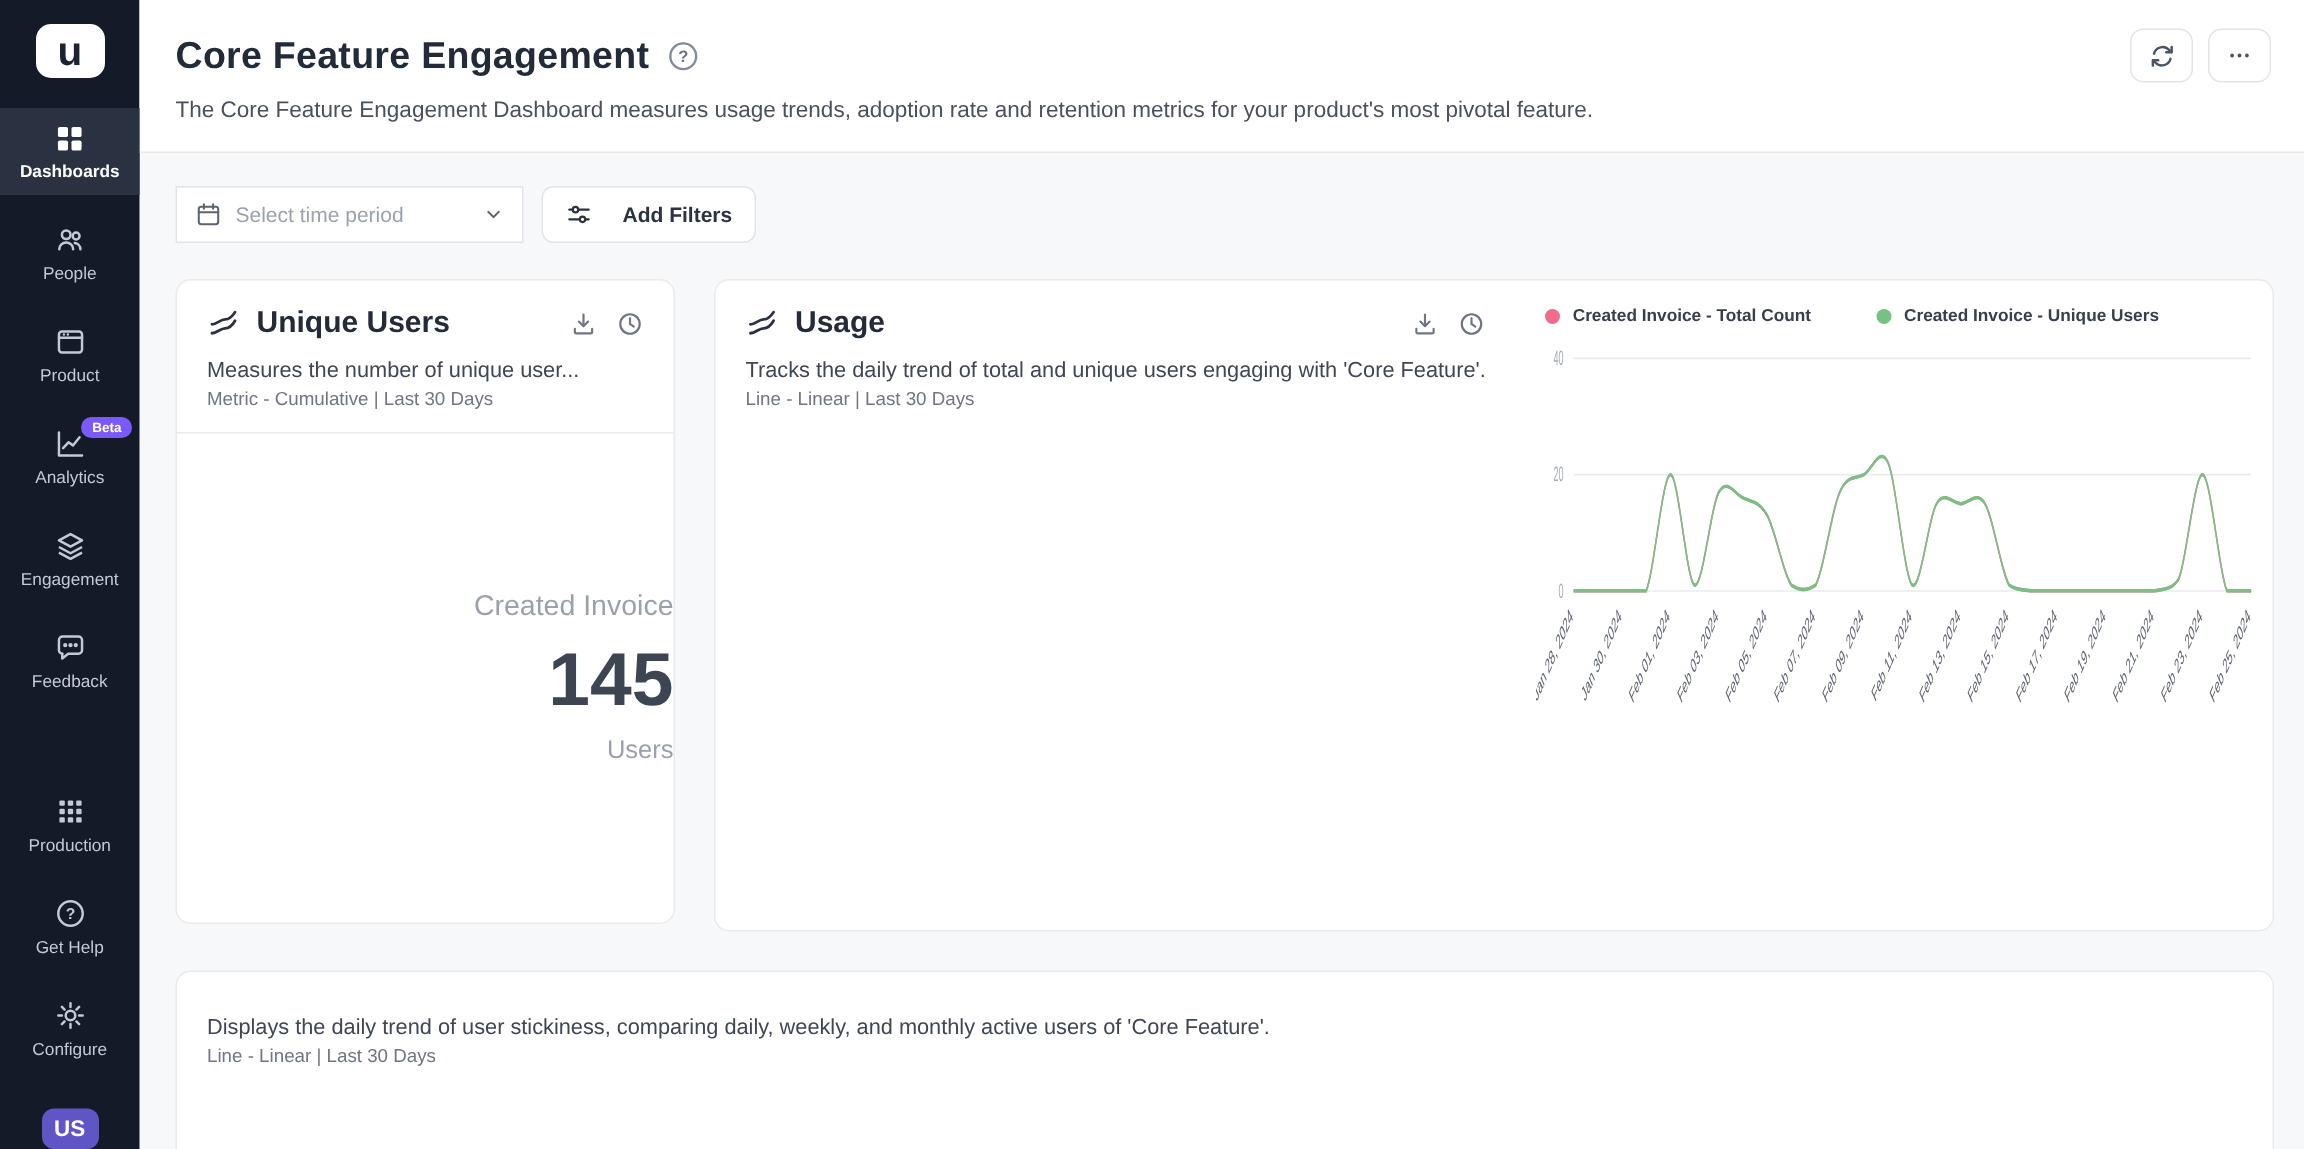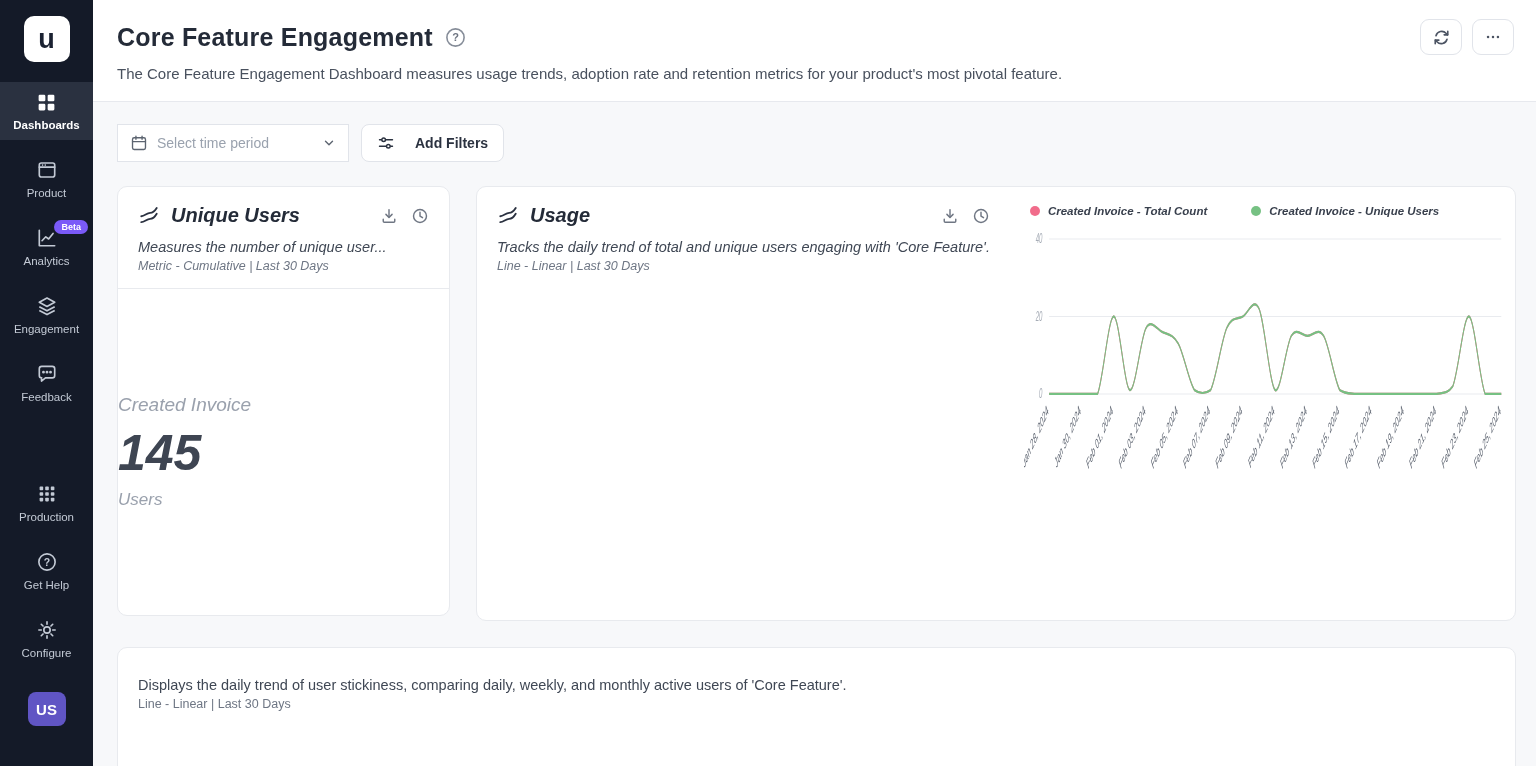--- a/index.html
+++ b/index.html
@@ -28,33 +28,33 @@
   .header-actions { margin-left:auto; display:flex; gap:10px; }
   .icon-btn { width:42px; height:36px; background:#fff; border:1px solid #e1e4ea; border-radius:9px; display:flex; align-items:center; justify-content:center; color:#4c5463; cursor:pointer; }
   .subtitle { margin-top:10px; font-size:15px; color:#49515e; }
 
   .content { flex:1; padding:22px 20px 0 24px; overflow:hidden; }
   .toolbar { display:flex; gap:12px; }
   .select-btn { width:232px; height:38px; background:#fff; border:1px solid #e1e4ea; border-radius:0; display:flex; align-items:center; gap:9px; padding:0 12px; color:#9aa2ae; font-size:14px; cursor:pointer; }
   .select-btn .chev { margin-left:auto; color:#5c6470; display:flex; }
   .filters-btn { height:38px; background:#fff; border:1px solid #e1e4ea; border-radius:8px; display:flex; align-items:center; gap:20px; padding:0 15px; font-size:14px; font-weight:700; color:#2b3240; cursor:pointer; }
 
-  .cards-row { display:flex; gap:26px; margin-top:24px; align-items:stretch;font-style:italic; }
+  .cards-row { display:flex; gap:26px; margin-top:24px; align-items:stretch; }
   .card { background:#fff; border:1px solid #e8eaee; border-radius:10px; }
   .card-head { padding:17px 20px 15px; }
   .card-title-row { display:flex; align-items:center; gap:11px; }
   .card-title { font-size:20px; font-weight:700; color:#242b38; }
   .card-actions { margin-left:auto; display:flex; gap:13px; color:#6f7683; }
   .card-actions .act { cursor:pointer; display:flex; }
   .card-desc { margin-top:12px; font-size:14.5px; color:#3f4754; }
   .card-meta { margin-top:4px; font-size:12.5px; color:#6e7684; }
   .card-divider { border-top:1px solid #e8eaee; }
 
   .card-uu { width:333px; flex-shrink:0; height:430px; display:flex; flex-direction:column; }
-  .metric-box { flex:1; display:flex; flex-direction:column; align-items:flex-start; justify-content:center; gap:8px; }
+  .metric-box { flex:1; display:flex; flex-direction:column; align-items:flex-end; justify-content:center; gap:8px; }
   .metric-label { font-size:19px; color:#9aa1ad; }
   .metric-value { font-size:50px; font-weight:600; color:#3e4552; }
   .metric-unit { font-size:17px; color:#9aa1ad; }
 
   .card-usage { flex:1; height:435px; display:flex; flex-direction:row; min-width:0; }
   .chart-wrap { flex:1; padding:10px 8px 0 14px; }
   .legend { display:flex; gap:44px; padding:8px 0 2px 6px; }
   .legend-item { display:flex; align-items:center; gap:8px; font-size:11.5px; font-weight:700; color:#39404d; cursor:pointer; }
   .legend-dot { width:10px; height:10px; border-radius:50%; }
   .chart-svg { display:block; width:100%; height:268px; }
@@ -79,20 +79,31 @@
               <rect x="2.5" y="2.5" width="6.4" height="6.4" rx="1.2"></rect>
               <rect x="11.1" y="2.5" width="6.4" height="6.4" rx="1.2"></rect>
               <rect x="2.5" y="11.1" width="6.4" height="6.4" rx="1.2"></rect>
               <rect x="11.1" y="11.1" width="6.4" height="6.4" rx="1.2"></rect>
             </g>
           </svg>
       </span>
       <span class="nav-label">Dashboards</span>
     </div>
 
+    <div class="nav-item">
+      <span class="icn">
+        <svg width="22" height="22" viewBox="0 0 20 20" fill="none" stroke="currentColor" stroke-width="1.5" stroke-linecap="round">
+            <circle cx="7.4" cy="6.8" r="2.6"></circle>
+            <circle cx="13.4" cy="7.6" r="2.1"></circle>
+            <path d="M3.2 15.6c0-2.3 1.9-4.1 4.2-4.1s4.2 1.8 4.2 4.1"></path>
+            <path d="M12.6 11.8c1.9.3 3.4 1.9 3.4 3.8"></path>
+          </svg>
+      </span>
+      <span class="nav-label">People</span>
+    </div>
 
     <div class="nav-item">
       <span class="icn">
         <svg width="22" height="22" viewBox="0 0 20 20" fill="none" stroke="currentColor" stroke-width="1.5" stroke-linecap="round">
             <rect x="3" y="3.6" width="14" height="12.8" rx="1.8"></rect>
             <path d="M3 7.4h14"></path>
             <path d="M6 5.5h.01M8.4 5.5h.01"></path>
           </svg>
       </span>
       <span class="nav-label">Product</span>

